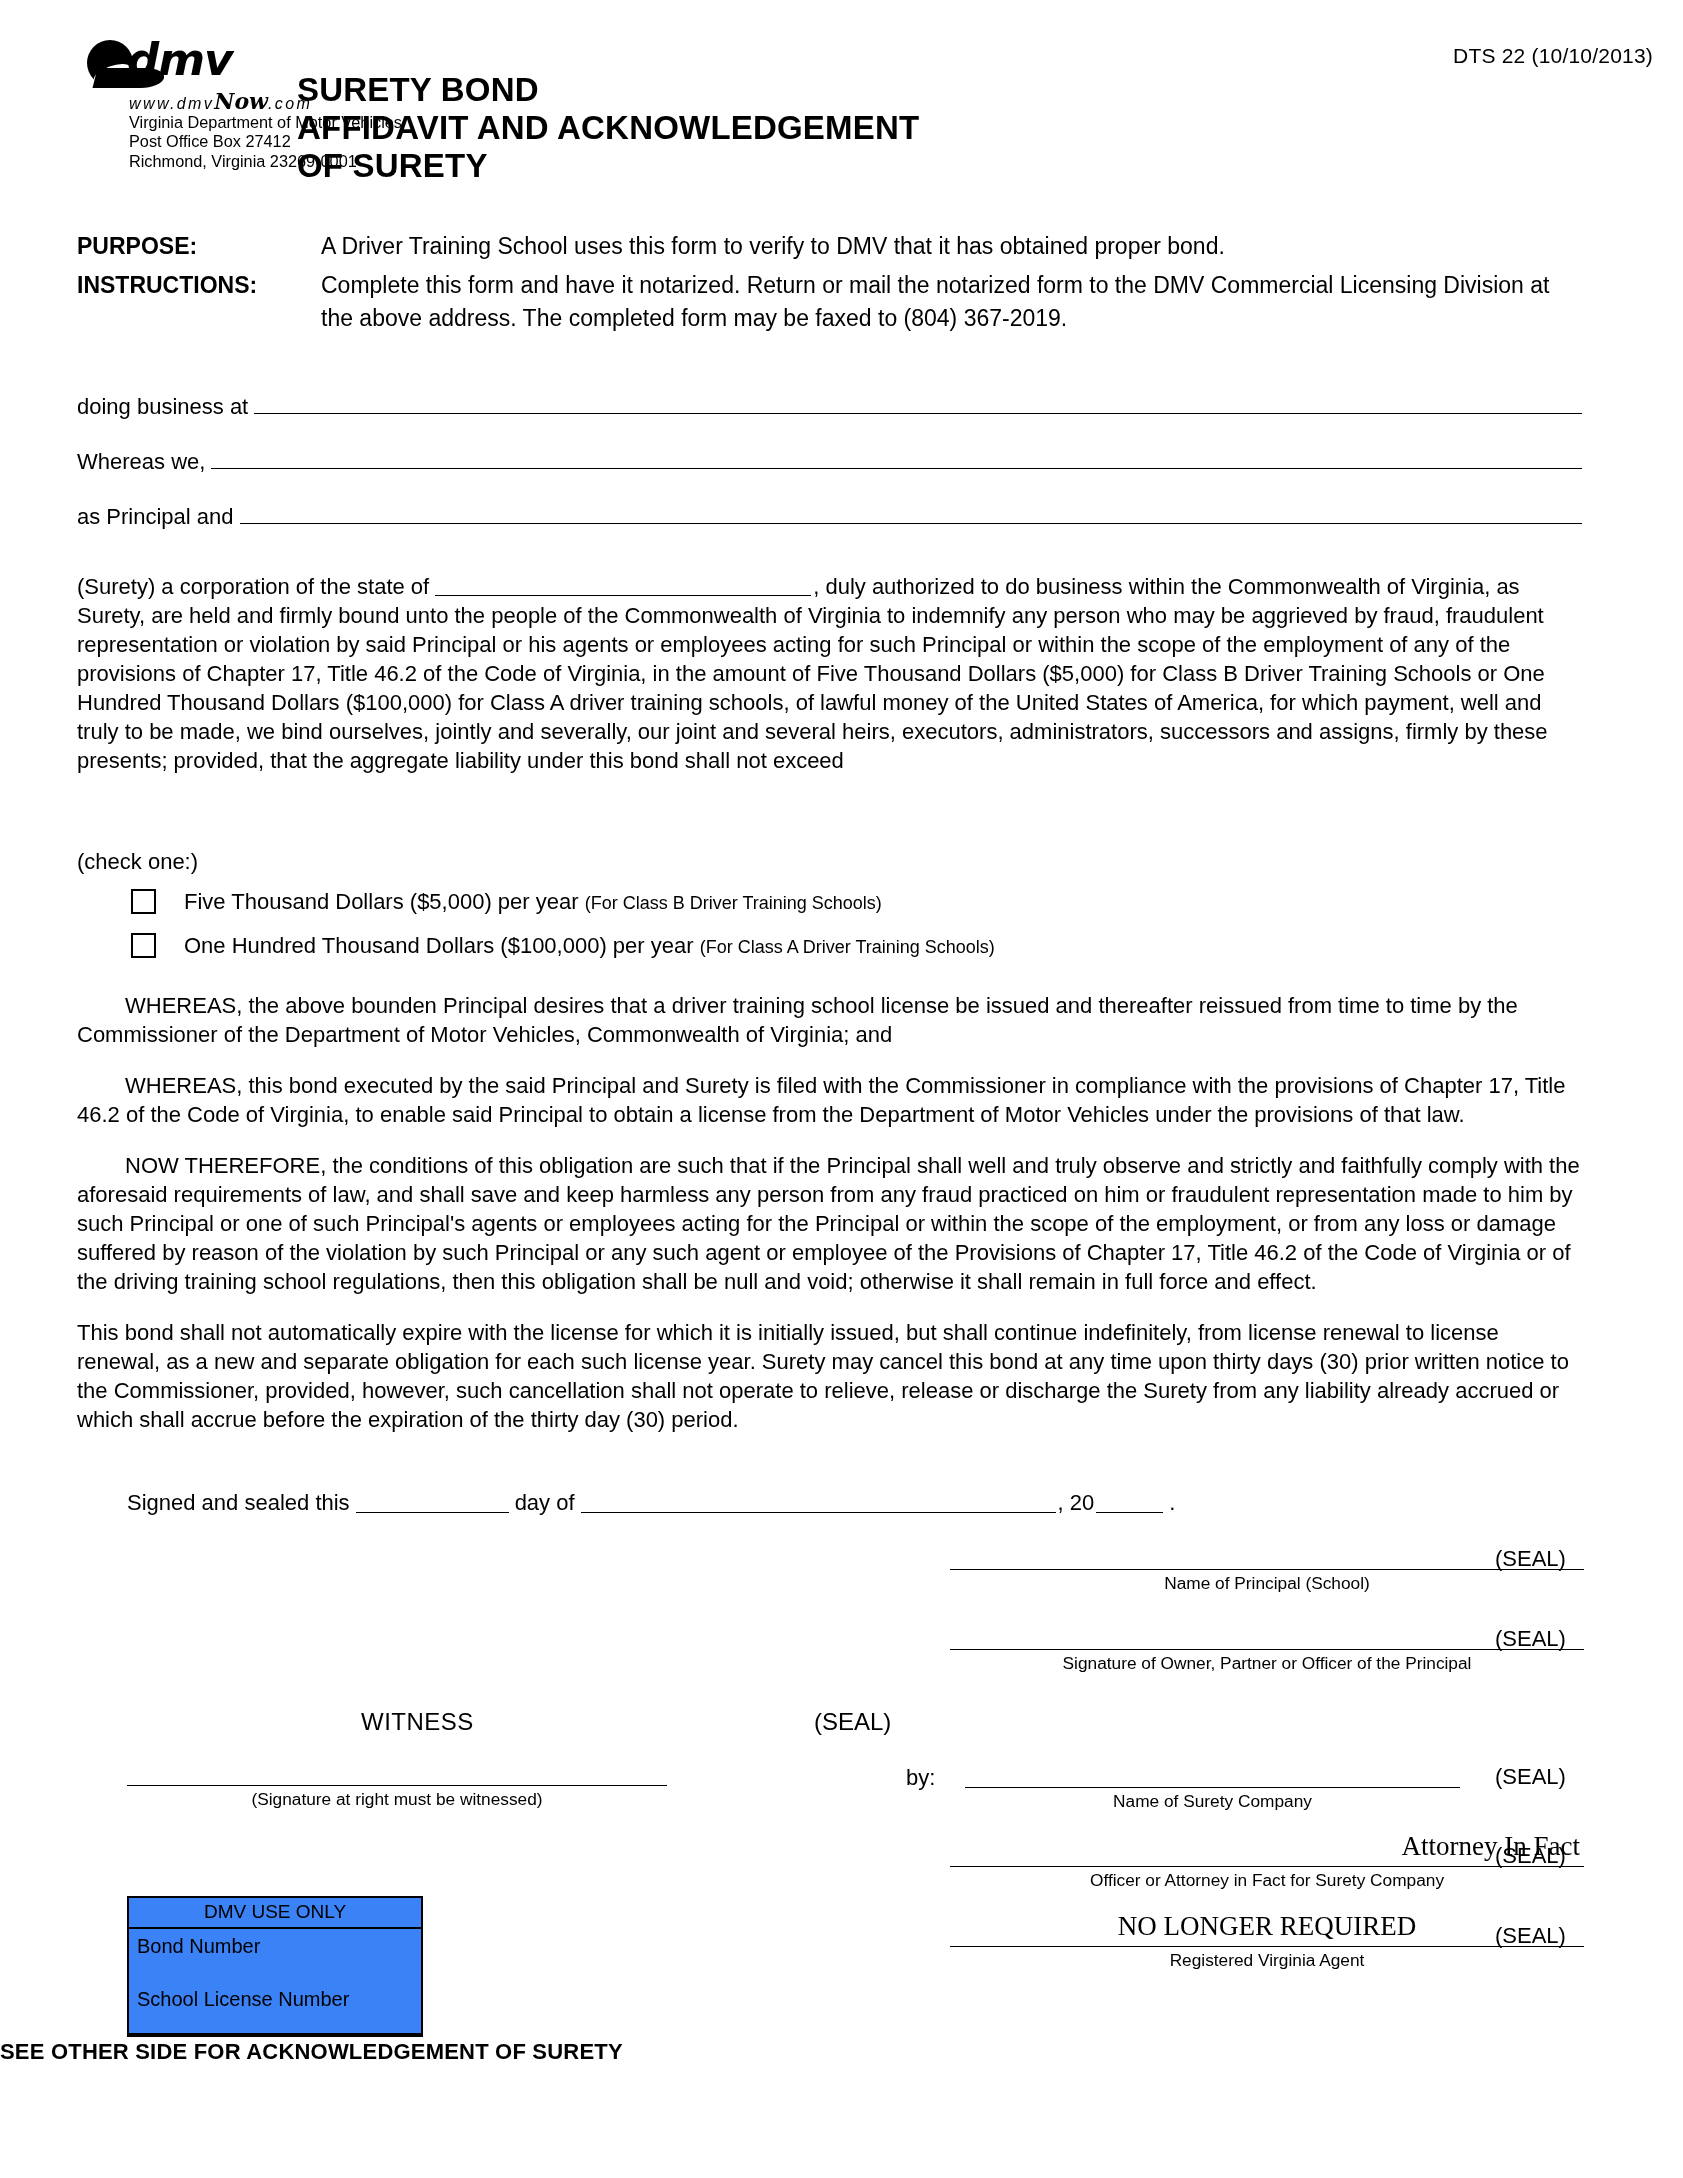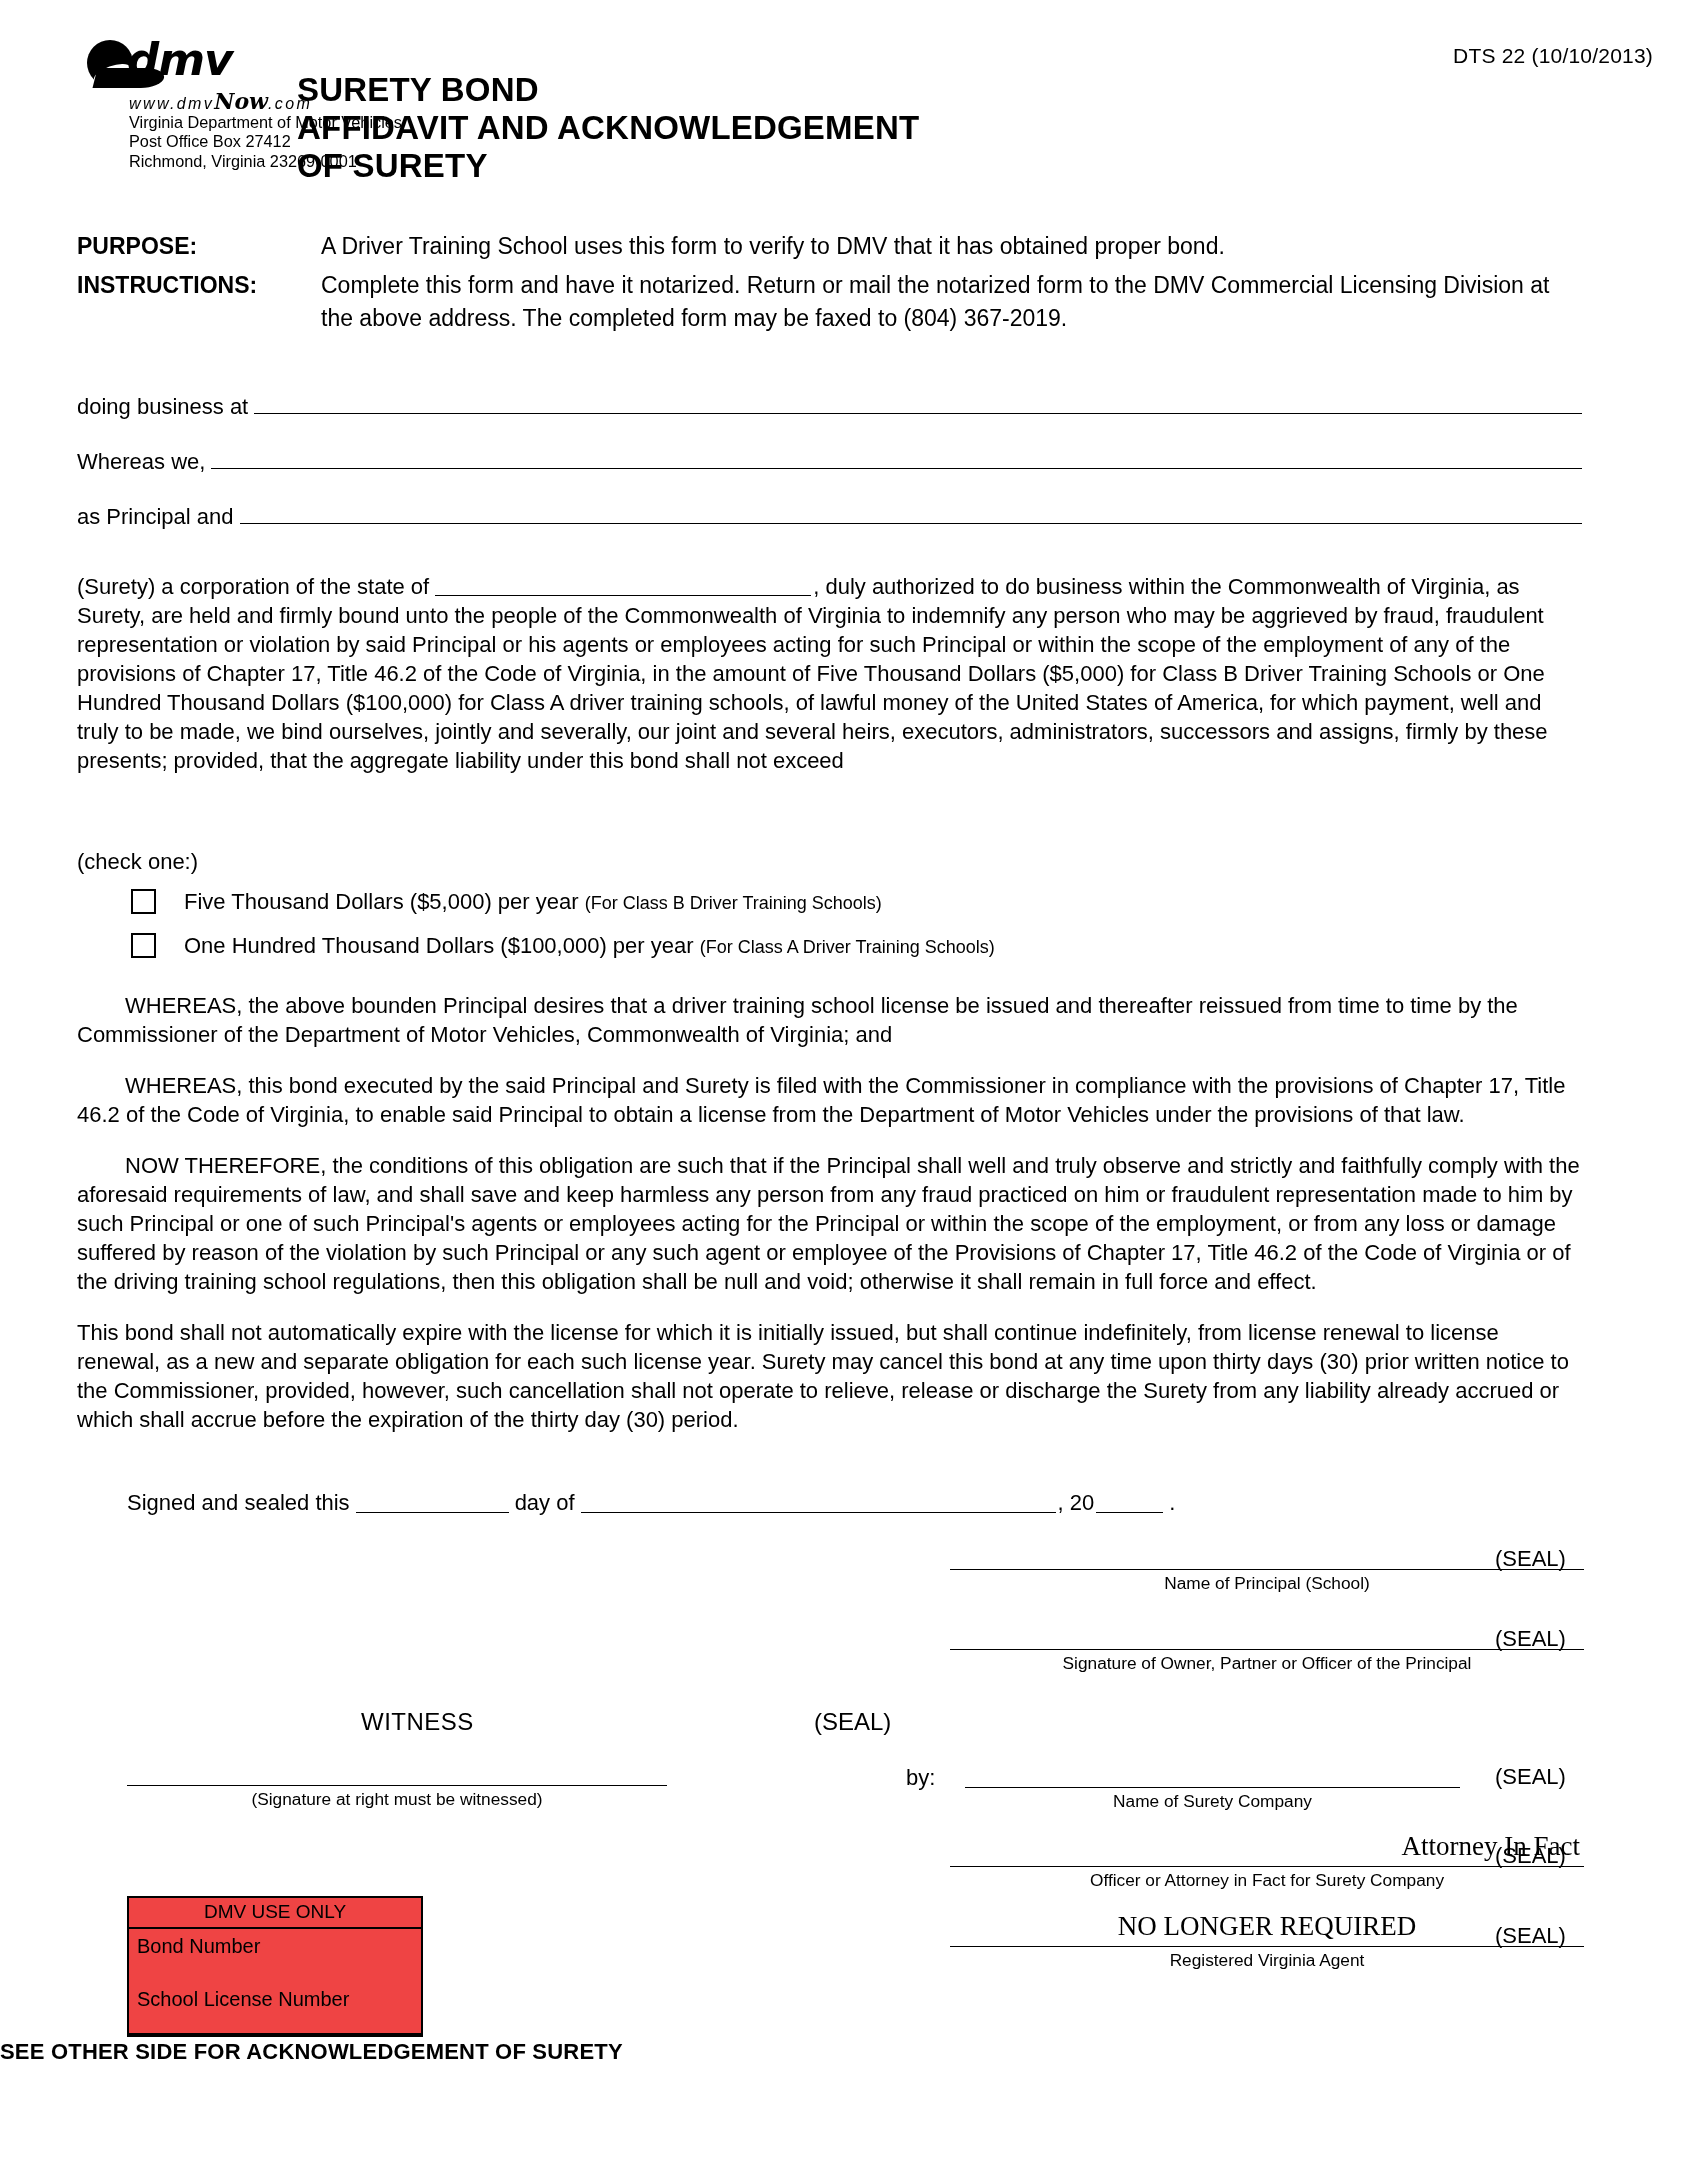--- a/index.html
+++ b/index.html
@@ -288,21 +288,21 @@
     white-space: nowrap;
   }
 
   
   .dmv-box {
     position: absolute;
     left: 127px;
     top: 1896px;
     width: 292px;
     border: 2.4px solid #000;
-    background: #ef4444;
+    background: #3b82f6;
   }
   .dmv-box .hdr {
     text-align: center;
     font-size: 19px;
     padding: 3px 0 4px 0;
     border-bottom: 2.4px solid #000;
   }
   .dmv-box .cell {
     font-size: 20px;
     padding: 6px 0 0 8px;

